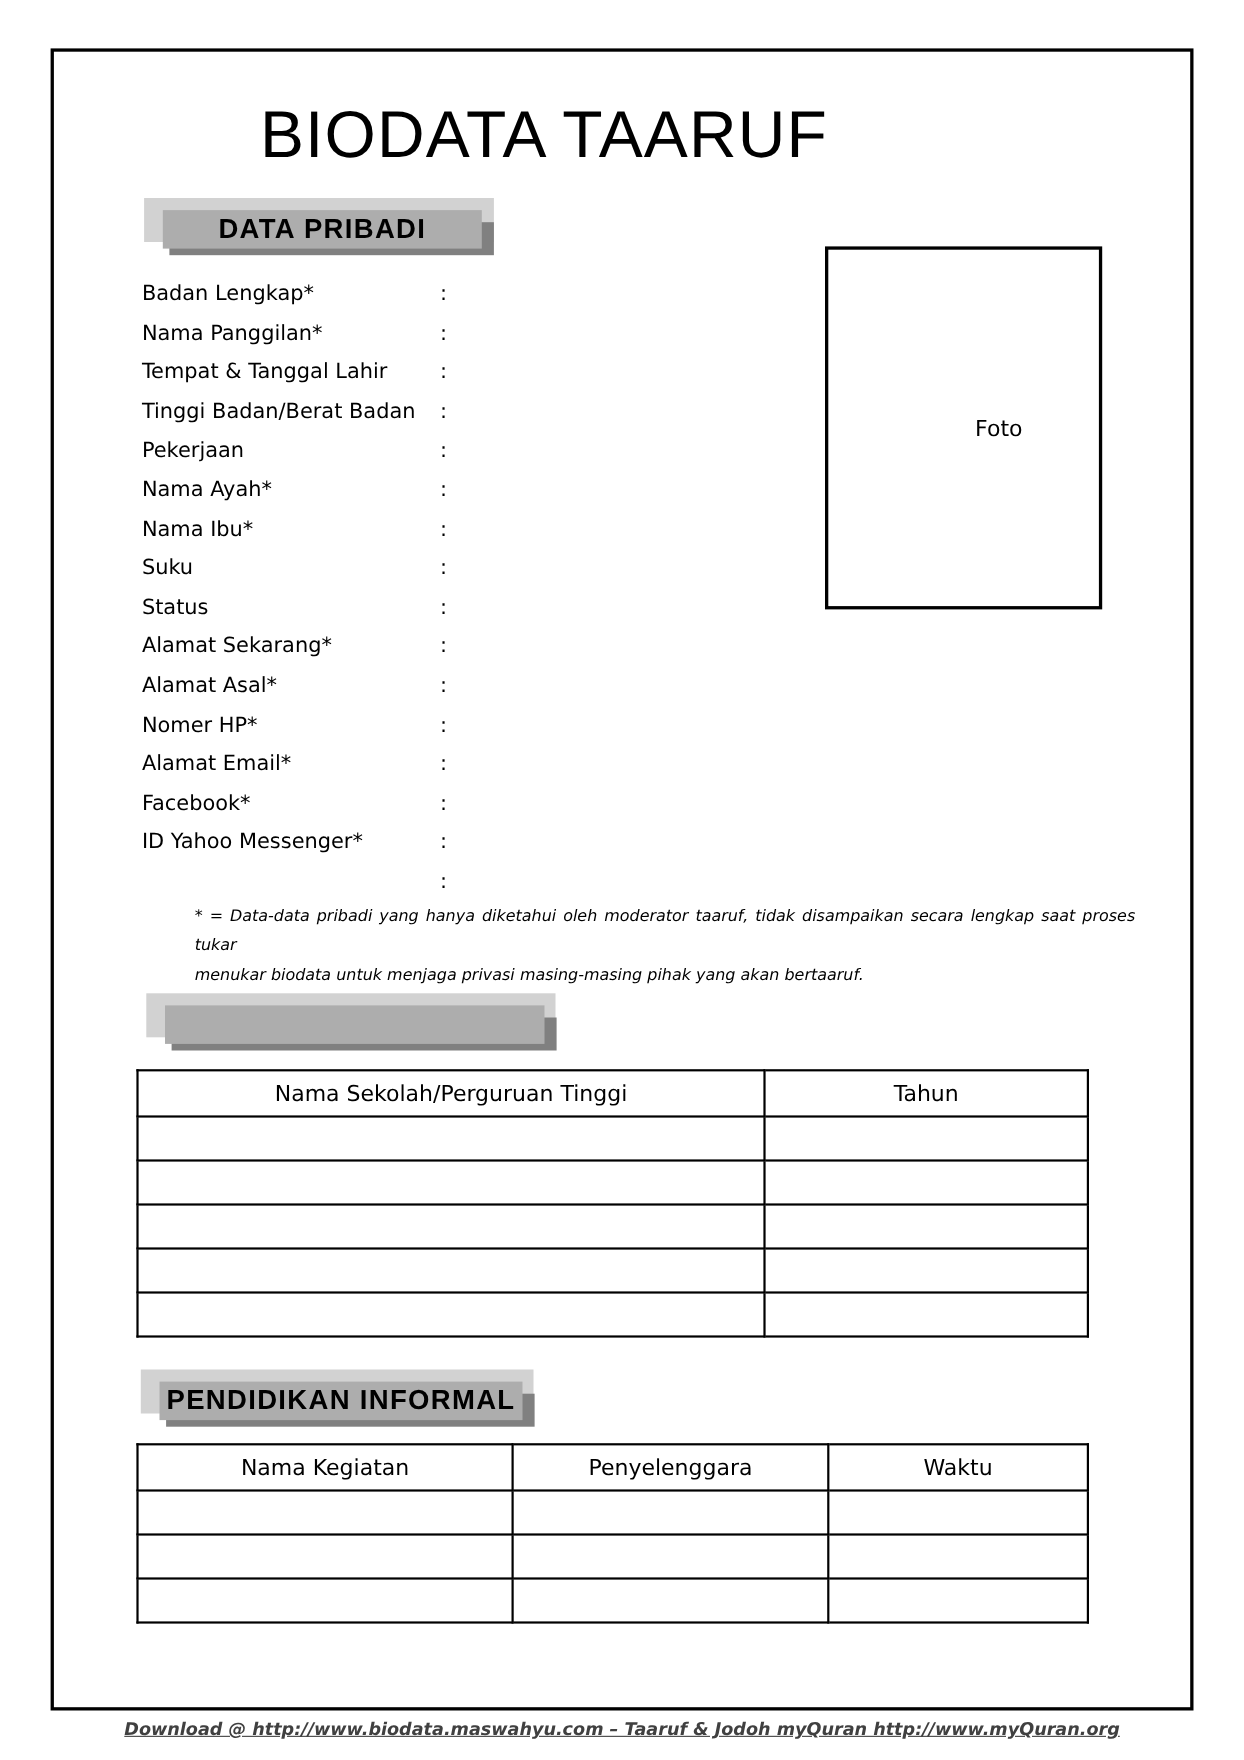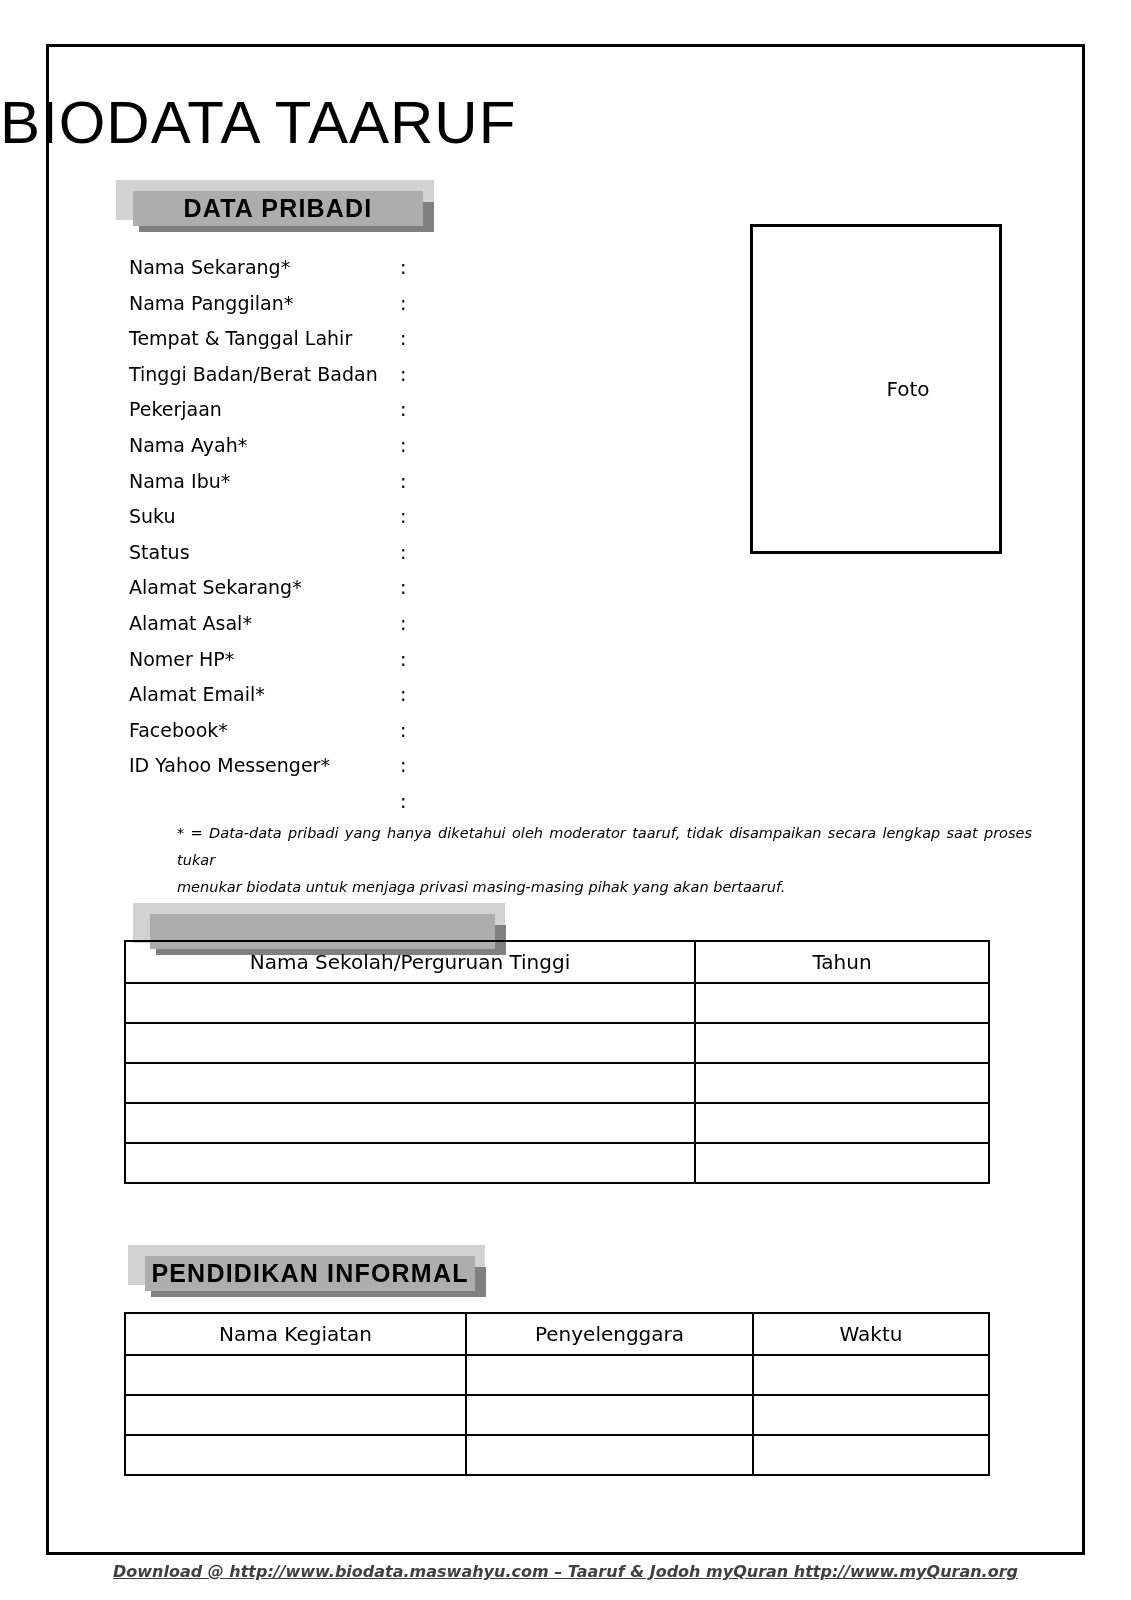--- a/index.html
+++ b/index.html
@@ -25,27 +25,28 @@
     border: 3px solid #000000;
     box-sizing: border-box;
   }
 
   
   #doc-title {
     position: absolute;
     left: 0;
     top: 92px;
     width: 939px;
-    text-align: left;
+    text-align: center;
     font-family: "Liberation Sans", sans-serif;
     font-size: 60px;
     line-height: 62px;
     letter-spacing: 1px;
     color: #000000;
     white-space: nowrap;
+    padding-left: 25px;
   }
 
   
   .section-band {
     position: absolute;
     height: 52px;
   }
   .section-band .layer-back {
     position: absolute;
     left: 0;
@@ -76,21 +77,21 @@
     font-family: "Liberation Sans", sans-serif;
     font-weight: bold;
     font-size: 25px;
     letter-spacing: 1.2px;
     color: #000000;
     text-align: center;
     white-space: nowrap;
   }
 
   
-  #band-data-pribadi { left: 116px; top: 180px; width: 286px; }
+  #band-data-pribadi { left: 131px; top: 180px; width: 286px; }
   #band-data-pribadi .layer-back   { width: 318px; }
   #band-data-pribadi .layer-shadow { width: 295px; }
   #band-data-pribadi .layer-main   { width: 290px; }
   #band-data-pribadi .band-label   { width: 290px; }
 
   
   #band-riwayat { left: 133px; top: 903px; width: 372px; }
   #band-riwayat .layer-back   { width: 372px; }
   #band-riwayat .layer-shadow { width: 350px; }
   #band-riwayat .layer-main   { width: 345px; }
@@ -186,21 +187,21 @@
     height: 38px;
     font-weight: normal;
     font-size: 20px;
     color: #000000;
     text-align: center;
     vertical-align: middle;
   }
   table.form-table th { height: 40px; }
   table.form-table td.empty-cell { height: 38px; }
 
-  #table-riwayat { left: 124px; top: 940px; width: 864px; padding-left: 48px; }
+  #table-riwayat { left: 124px; top: 972px; width: 864px; padding-left: 48px; }
   #table-informal { left: 124px; top: 1312px; width: 864px; }
 
   
   #page-footer {
     position: absolute;
     left: 0;
     top: 1562px;
     width: 1131px;
     text-align: center;
     font-size: 16px;
@@ -220,21 +221,21 @@
 
 <div class="section-band" id="band-data-pribadi">
   <div class="layer-back"></div>
   <div class="layer-shadow"></div>
   <div class="layer-main"></div>
   <div class="band-label">DATA PRIBADI</div>
 </div>
 
 <div id="field-list">
     <div class="field-row">
-      <span class="field-label">Nama Sekarang*</span>
+      <span class="field-label">Badan Lengkap*</span>
       <span class="field-colon">:</span>
       <span class="field-value"></span>
     </div>
     <div class="field-row">
       <span class="field-label">Nama Panggilan*</span>
       <span class="field-colon">:</span>
       <span class="field-value"></span>
     </div>
     <div class="field-row">
       <span class="field-label">Tempat &amp; Tanggal Lahir</span>

